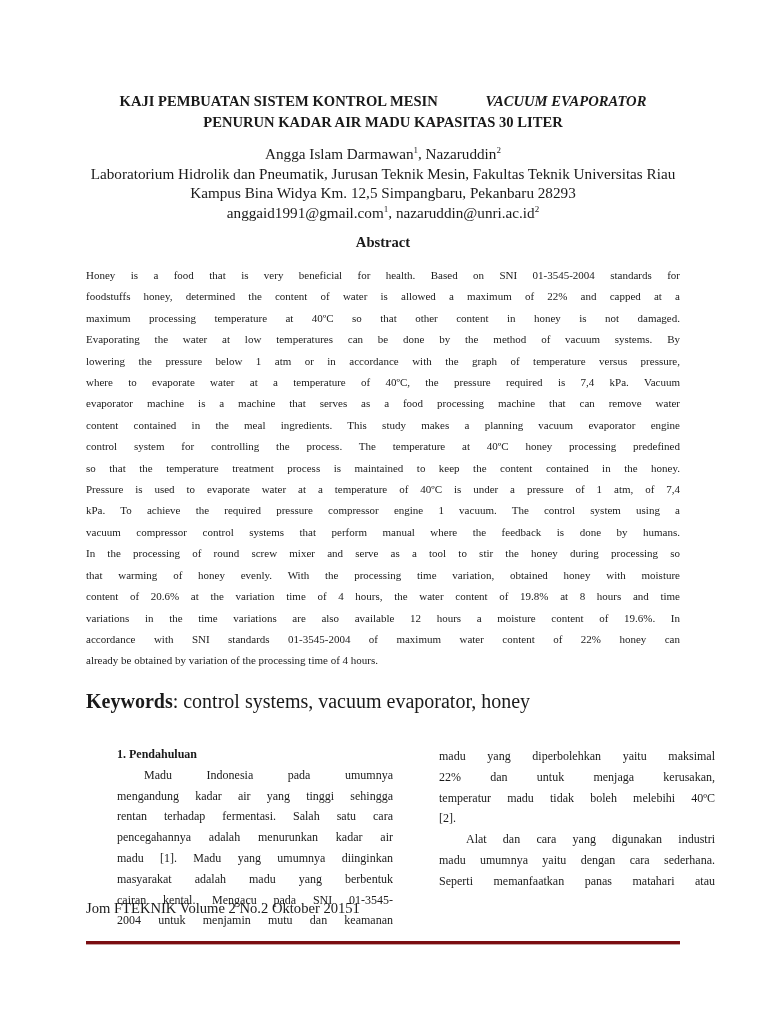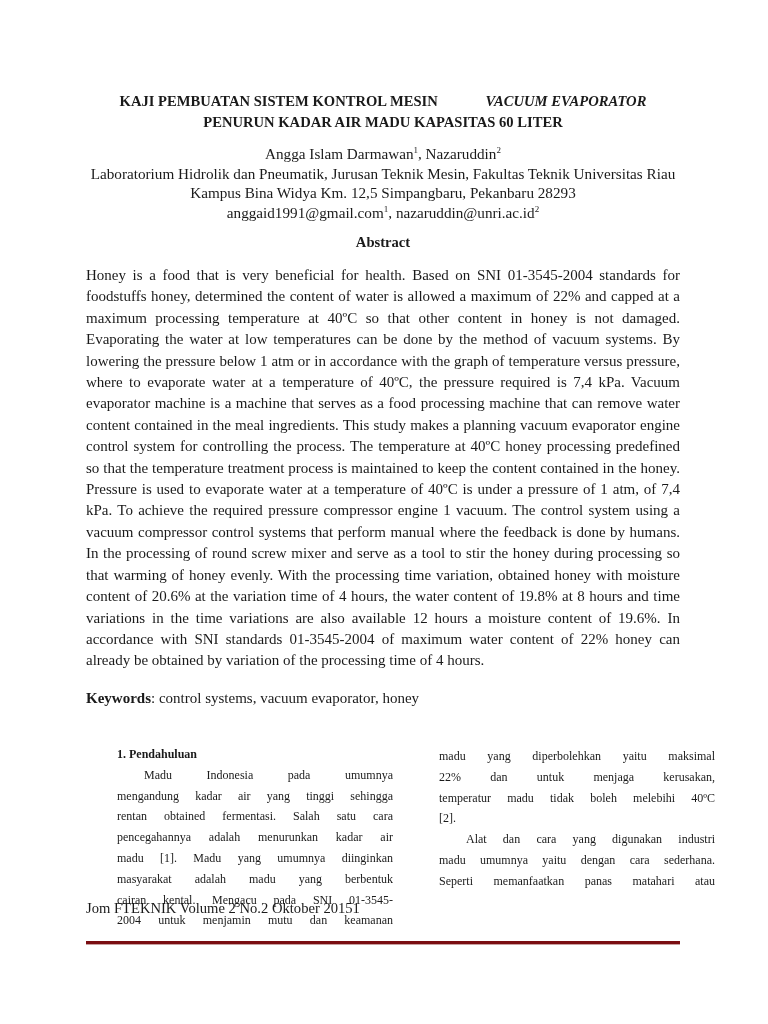--- a/index.html
+++ b/index.html
@@ -8,24 +8,24 @@
   .page { position: absolute; left: 86px; top: 0; width: 594px; }
   .title { position: absolute; top: 91px; left: 0; width: 594px; text-align: center;
            font-weight: bold; font-size: 14.6px; line-height: 21px; }
   .title i { font-style: italic; margin-left: 44px; }
   .authors { position: absolute; top: 144px; left: -10px; width: 614px; text-align: center;
              font-size: 15.2px; line-height: 19.5px; }
   sup { font-size: 9px; vertical-align: 6px; line-height: 0; }
   .abstract-head { position: absolute; top: 234px; left: 0; width: 594px; text-align: center;
                    font-weight: bold; font-size: 14.6px; }
   .abstract { position: absolute; top: 265px; left: 0; width: 594px;
-              font-size: 15px; line-height: 21.4px; text-align: justify; }
+              font-size: 11px; line-height: 21.4px; text-align: justify; }
   .abstract .ln { display: block; text-align: justify; text-align-last: justify; white-space: nowrap; }
   .abstract .ln.last { text-align-last: left; }
-  .keywords { position: absolute; top: 690px; left: 0; width: 594px; font-size: 15px; }
+  .keywords { position: absolute; top: 690px; left: 0; width: 594px; font-size: 20px; }
   .keywords b { font-weight: bold; }
   .col { position: absolute; top: 744px; width: 276px; font-size: 12px; line-height: 20.8px; margin-left: 31px; }
   .col.left { left: 0; }
   .col.right { left: 322px; top: 746px; }
   .col .ln { display: block; text-align: justify; text-align-last: justify; white-space: nowrap; }
   .col .ln.last { text-align-last: left; }
   .col .ln.indent { padding-left: 27px; }
   .sec-head { font-weight: bold; display: block; }
   .footer-rule { position: absolute; top: 941px; left: 0; width: 594px; height: 3px; background: #7a0d12; }
   .footer-rule2 { position: absolute; top: 944px; left: 0; width: 594px; height: 1px; background: #c9a0a0; }
@@ -34,21 +34,21 @@
 </style>
 </head>
 <body>
 
 <div class="page">
 
   <div class="title">
     <div>
       <span>KAJI PEMBUATAN SISTEM KONTROL MESIN </span><i>VACUUM EVAPORATOR</i>
     </div>
-    <div>PENURUN KADAR AIR MADU KAPASITAS 60 LITER</div>
+    <div>PENURUN KADAR AIR MADU KAPASITAS 30 LITER</div>
   </div>
 
   <div class="authors">
     <div>
       <span>Angga Islam Darmawan</span><sup>1</sup><span>, </span><span>Nazaruddin</span><sup>2</sup>
     </div>
     <div>Laboratorium Hidrolik dan Pneumatik, Jurusan Teknik Mesin, Fakultas Teknik Universitas Riau</div>
     <div>Kampus Bina Widya Km. 12,5 Simpangbaru, Pekanbaru 28293</div>
     <div>
       <span>anggaid1991@gmail.com</span><sup>1</sup><span>, </span><span>nazaruddin@unri.ac.id</span><sup>2</sup>
@@ -80,21 +80,21 @@
     </div>
 
   <div class="keywords">
     <b>Keywords</b><span>: control systems, vacuum evaporator, honey</span>
   </div>
 
   <div class="col left" id="col-left">
     <span class="sec-head">1. Pendahuluan</span>
   <span class="ln indent">Madu Indonesia pada umumnya</span>
       <span class="ln">mengandung kadar air yang tinggi sehingga</span>
-      <span class="ln">rentan obtained fermentasi. Salah satu cara</span>
+      <span class="ln">rentan terhadap fermentasi. Salah satu cara</span>
       <span class="ln">pencegahannya adalah menurunkan kadar air</span>
       <span class="ln">madu [1]. Madu yang umumnya diinginkan</span>
       <span class="ln">masyarakat adalah madu yang berbentuk</span>
       <span class="ln">cairan kental. Mengacu pada SNI 01-3545-</span>
       <span class="ln">2004 untuk menjamin mutu dan keamanan</span>
     </div>
 
   <div class="col right" id="col-right">
       <span class="ln">madu yang diperbolehkan yaitu maksimal</span>
       <span class="ln">22% dan untuk menjaga kerusakan,</span>

